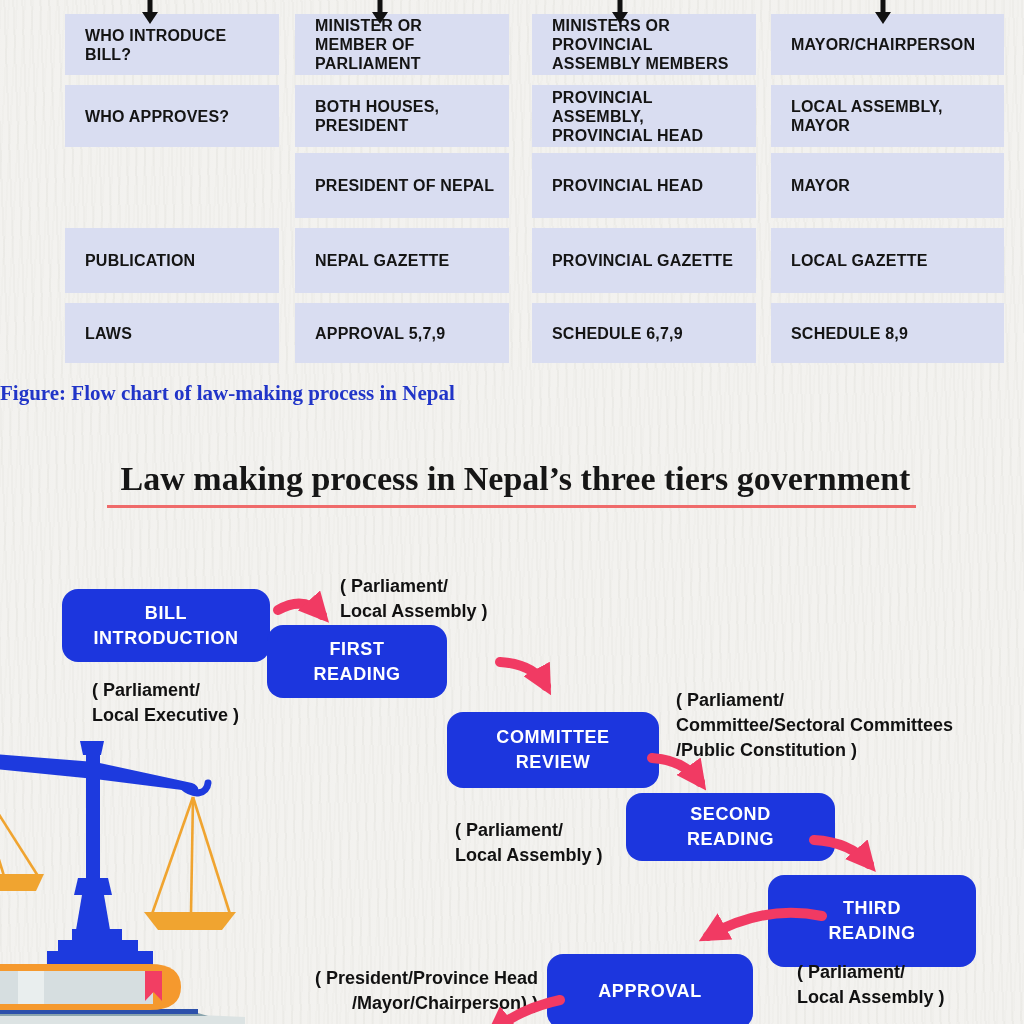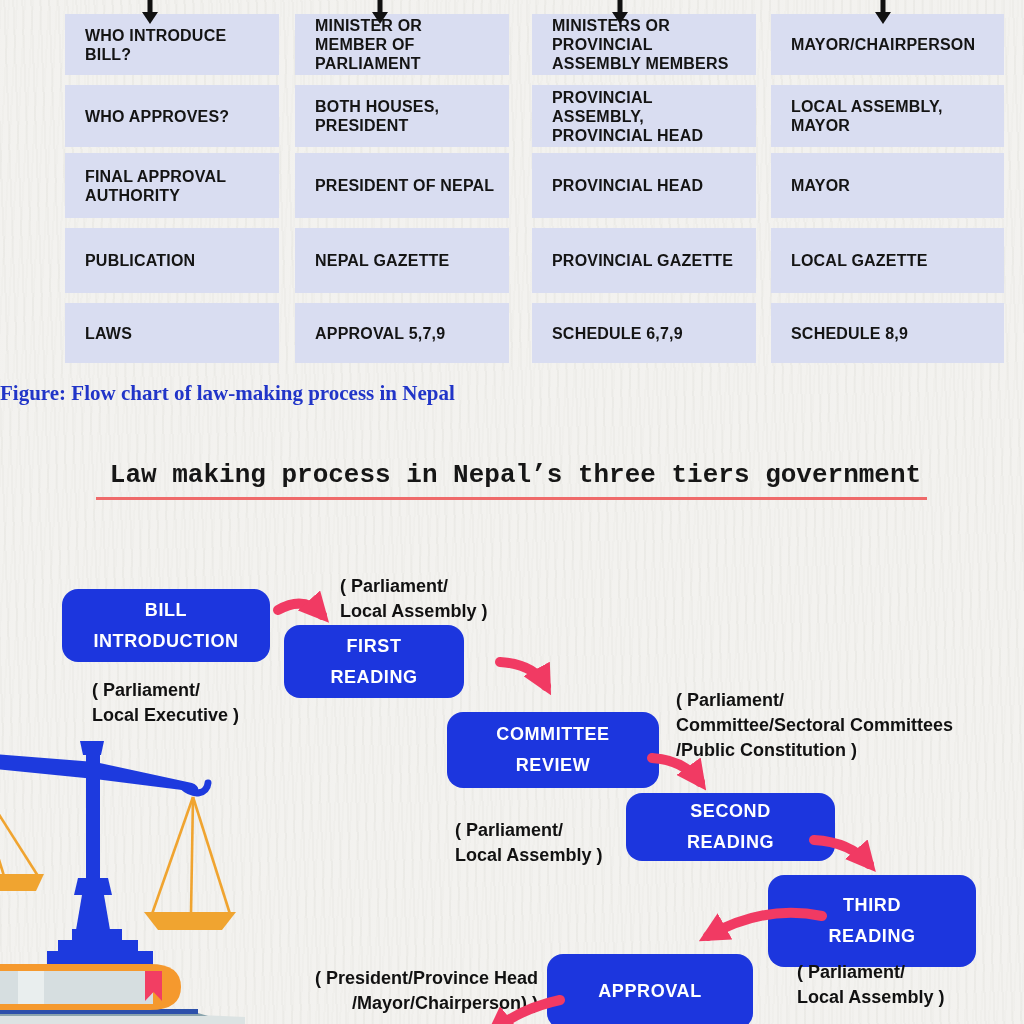--- a/index.html
+++ b/index.html
@@ -30,28 +30,28 @@
   .c1{grid-column:1}.c2{grid-column:3}.c3{grid-column:5}.c4{grid-column:7}
   
   #figure-caption{
     position:absolute;left:0;top:381px;width:1004px;text-align:left;
     font-family:"Liberation Serif", serif;font-weight:bold;font-size:21px;
     color:#2135c8;
   }
   #section-title-wrap{position:absolute;left:0;top:460px;width:1023px;text-align:center;}
   #section-title{
     display:inline-block;
-    font-family:Liberation Mono, monospace;font-weight:bold;font-size:26px;color:#161616;
+    font-family:Liberation Serif, serif;font-weight:bold;font-size:34px;color:#161616;
     padding:0 6px 7px 14px;border-bottom:3px solid #ef6a6a;
   }
   
   .fbox{
     position:absolute;background:#1c36de;border-radius:16px;
     display:flex;align-items:center;justify-content:center;text-align:center;
-    color:#ffffff;font-weight:bold;font-size:18px;line-height:31px;
+    color:#ffffff;font-weight:bold;font-size:18px;line-height:25px;
     letter-spacing:.6px;white-space:pre-line;
   }
   .fnote{
     position:absolute;color:#111;font-weight:bold;font-size:18px;line-height:25px;
     white-space:pre-line;
   }
   .fnote.right{text-align:right;}
   #overlay{position:absolute;left:0;top:0;width:1024px;height:1024px;pointer-events:none;}
   #scales{position:absolute;left:0;top:735px;}
 </style>
@@ -66,43 +66,41 @@
 MEMBER OF PARLIAMENT</div>
     <div class="cell r1 c3">MINISTERS OR PROVINCIAL
 ASSEMBLY MEMBERS</div>
     <div class="cell r1 c4">MAYOR/CHAIRPERSON</div>
     <div class="cell r2 c1">WHO APPROVES?</div>
     <div class="cell r2 c2">BOTH HOUSES,
 PRESIDENT</div>
     <div class="cell r2 c3">PROVINCIAL ASSEMBLY,
 PROVINCIAL HEAD</div>
     <div class="cell r2 c4">LOCAL ASSEMBLY, MAYOR</div>
-    <div class="cell r3 c1">FINAL APPROVAL
-AUTHORITY</div>
     <div class="cell r3 c2">PRESIDENT OF NEPAL</div>
     <div class="cell r3 c3">PROVINCIAL HEAD</div>
     <div class="cell r3 c4">MAYOR</div>
     <div class="cell r4 c1">PUBLICATION</div>
     <div class="cell r4 c2">NEPAL GAZETTE</div>
     <div class="cell r4 c3">PROVINCIAL GAZETTE</div>
     <div class="cell r4 c4">LOCAL GAZETTE</div>
     <div class="cell r5 c1">LAWS</div>
     <div class="cell r5 c2">APPROVAL 5,7,9</div>
     <div class="cell r5 c3">SCHEDULE 6,7,9</div>
     <div class="cell r5 c4">SCHEDULE 8,9</div>
   </div>
 
   <div id="figure-caption">Figure: Flow chart of law-making process in Nepal</div>
   <div id="section-title-wrap">
     <span id="section-title">Law making process in Nepal’s three tiers government</span>
   </div>
 
   <div class="fbox" style="left:62px;top:589px;width:208px;height:73px">BILL
 INTRODUCTION</div>
-  <div class="fbox" style="left:284px;top:625px;width:180px;height:73px">FIRST
+  <div class="fbox" style="left:267px;top:625px;width:180px;height:73px">FIRST
 READING</div>
   <div class="fbox" style="left:447px;top:712px;width:212px;height:76px">COMMITTEE
 REVIEW</div>
   <div class="fbox" style="left:626px;top:793px;width:209px;height:68px">SECOND
 READING</div>
   <div class="fbox" style="left:768px;top:875px;width:208px;height:92px">THIRD
 READING</div>
   <div class="fbox" style="left:547px;top:954px;width:206px;height:75px">APPROVAL</div>
 
   <div class="fnote" style="left:92px;top:678px">( Parliament/

